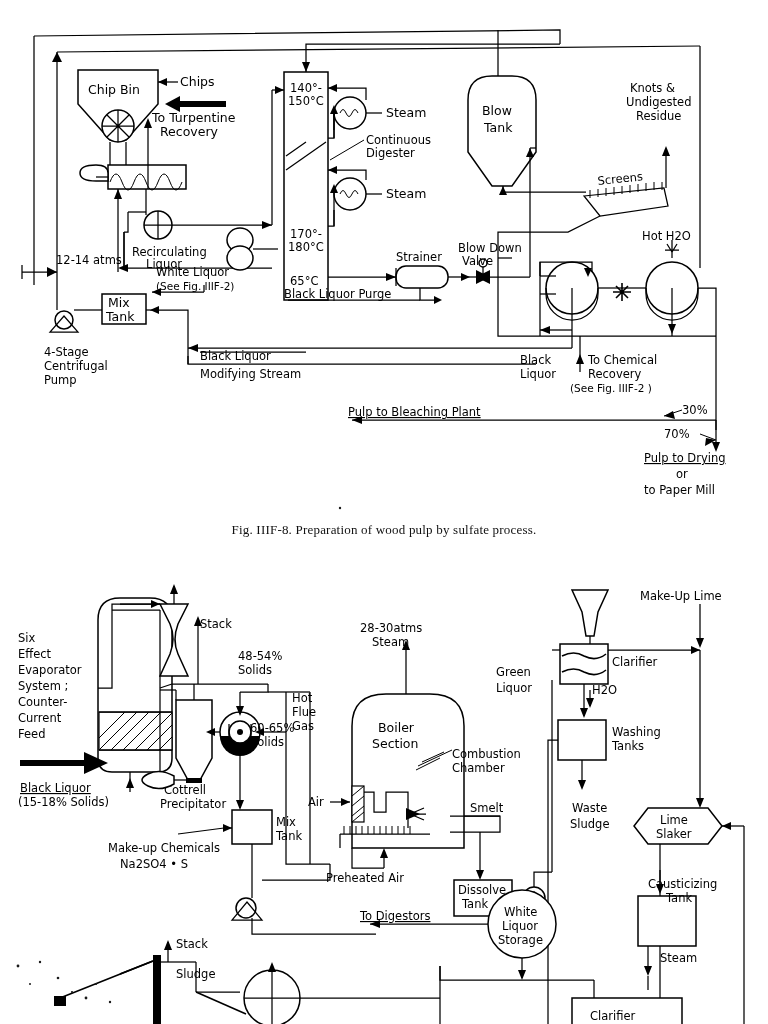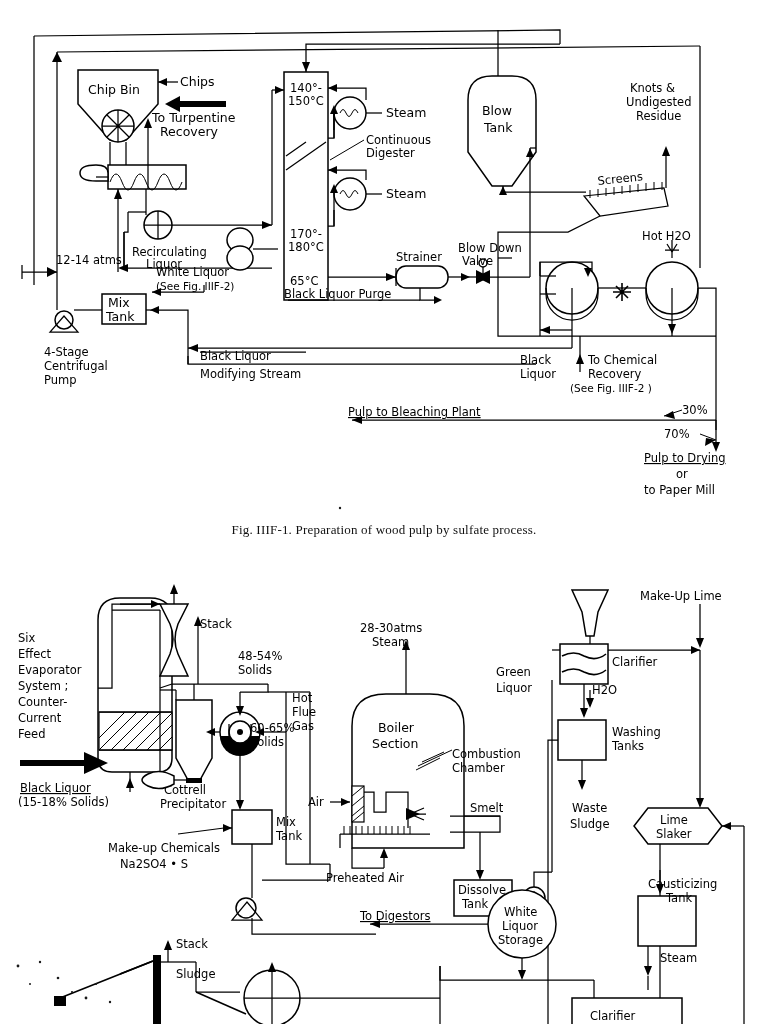--- a/index.html
+++ b/index.html
@@ -277,21 +277,21 @@
   <path class="ln" d="M716,420 L716,448"></path>
   <path class="solid" d="M716,452 l-4,-10 l8,0 z"></path>
   <text class="t ul" x="644" y="462">Pulp to Drying</text>
   <text class="t" x="676" y="478">or</text>
   <text class="t" x="644" y="494">to Paper Mill</text>
 
   <circle class="speck" cx="340" cy="508" r="1.2"></circle>
 </svg>
 </div>
 
-<div class="cap">Fig. IIIF-1.  Preparation of wood pulp by sulfate process.</div>
+<div class="cap">Fig. IIIF-8.  Preparation of wood pulp by sulfate process.</div>
 
 <div class="fig" id="fig2">
 <svg width="768" height="444" viewBox="0 0 768 444">
 
   <path class="shapefill" d="M98,40 q0,-22 22,-22 l30,0 q22,0 22,22 L172,178 q0,14 -14,14 l-46,0 q-14,0 -14,-14 Z"></path>
 
   <g>
     <rect x="99" y="132" width="73" height="38" fill="#fff" stroke="#000" stroke-width="1.2"></rect>
     <path class="thin" d="M99,158 L125,132 M99,170 L137,132 M111,170 L149,132 M123,170 L161,132 M135,170 L172,133 M147,170 L172,145 M159,170 L172,157"></path>
   </g>

